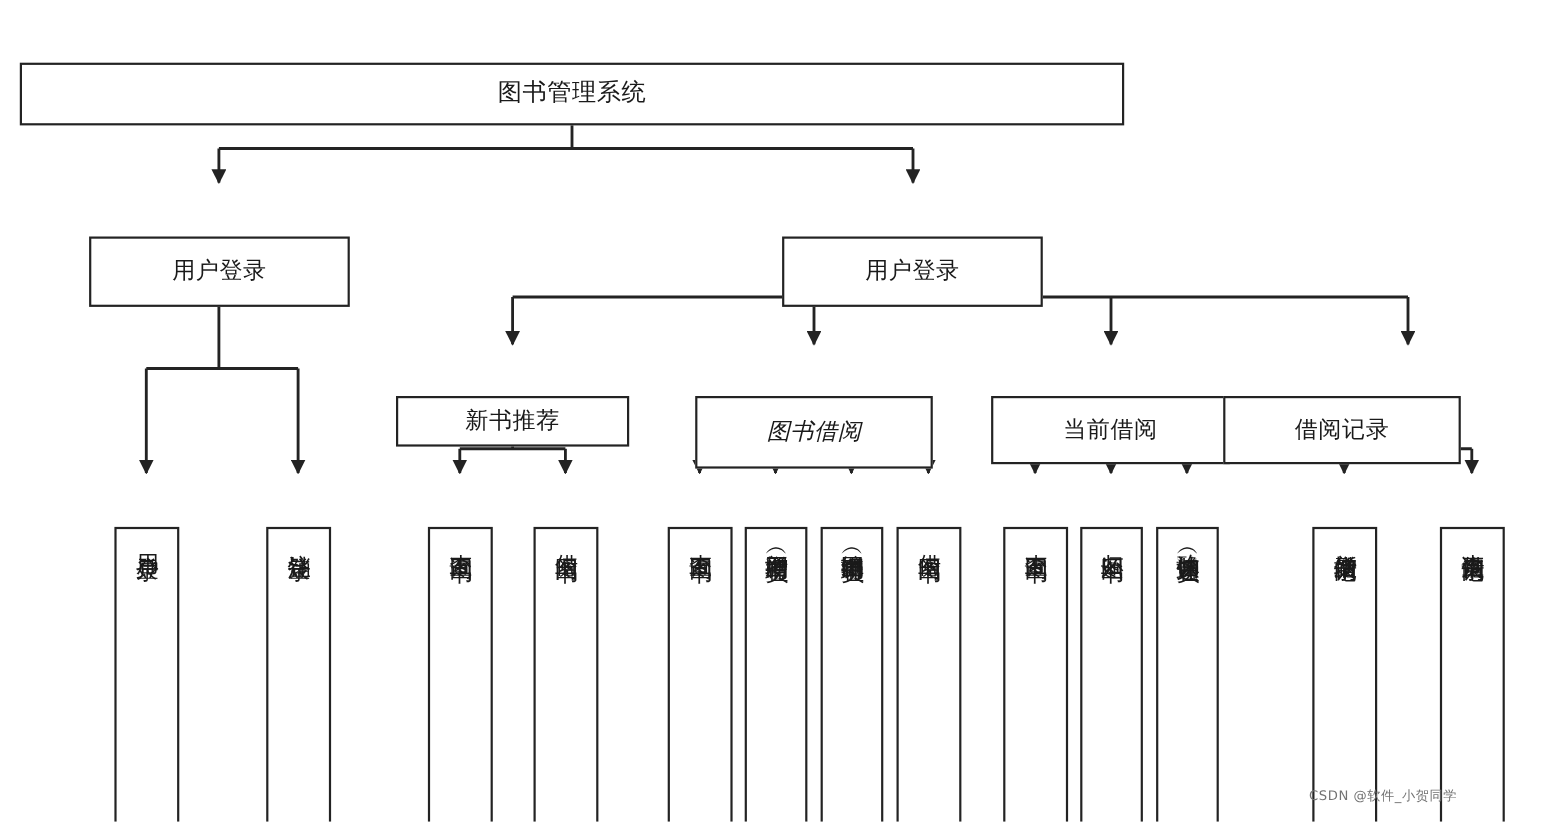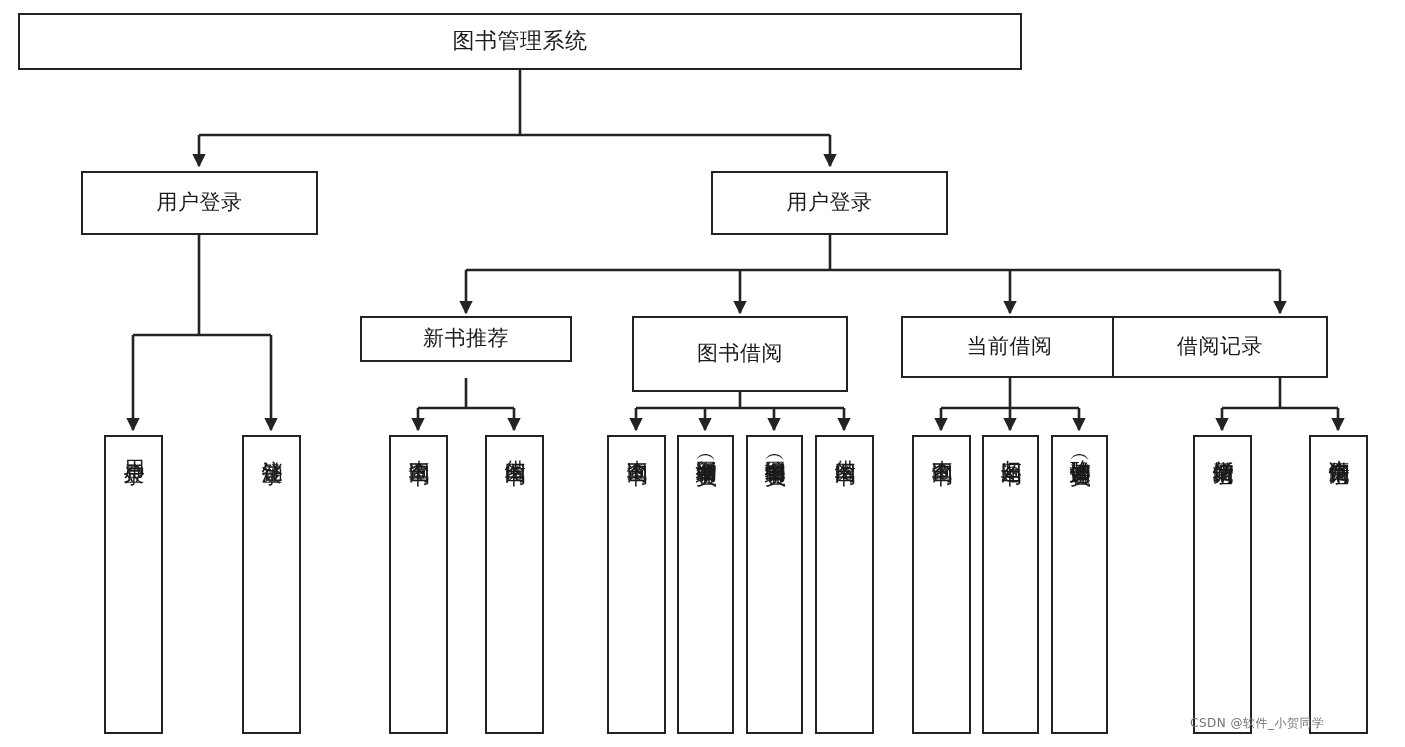--- a/index.html
+++ b/index.html
@@ -27,20 +27,21 @@
   }
   .node {
     position: absolute;
     box-sizing: border-box;
     border: 2.5px solid #232323;
     background: #ffffff;
     display: flex;
     align-items: center;
     justify-content: center;
     color: #1a1a1a;
+    margin-top: 44px;
   }
   .node .lbl {
     display: block;
     text-align: center;
     line-height: 1.22;
     letter-spacing: 0.5px;
   }
   
   .node.h .lbl {
     font-size: 21px;
@@ -136,21 +137,21 @@
   <div class="node h" style="left:81px; top:171px; width:237px; height:64px;">
     <span class="lbl">用户登录</span>
   </div>
   <div class="node h" style="left:711px; top:171px; width:237px; height:64px;">
     <span class="lbl">用户登录</span>
   </div>
 
   <div class="node h" style="left:360px; top:316px; width:212px; height:46px;">
     <span class="lbl">新书推荐</span>
   </div>
-  <div class="node h" style="left:632px; top:316px; width:216px; height:76px;">
+  <div class="node h" style="left:632px; top:316px; width:216px; height:66px;font-style:italic;">
     <span class="lbl">图书借阅</span>
   </div>
   <div class="node h" style="left:901px; top:316px; width:217px; height:62px;">
     <span class="lbl">当前借阅</span>
   </div>
   <div class="node h" style="left:1112px; top:316px; width:216px; height:62px;">
     <span class="lbl">借阅记录</span>
   </div>
 
   <div class="node v" style="left:104px; top:435px; width:59px; height:299px;">

